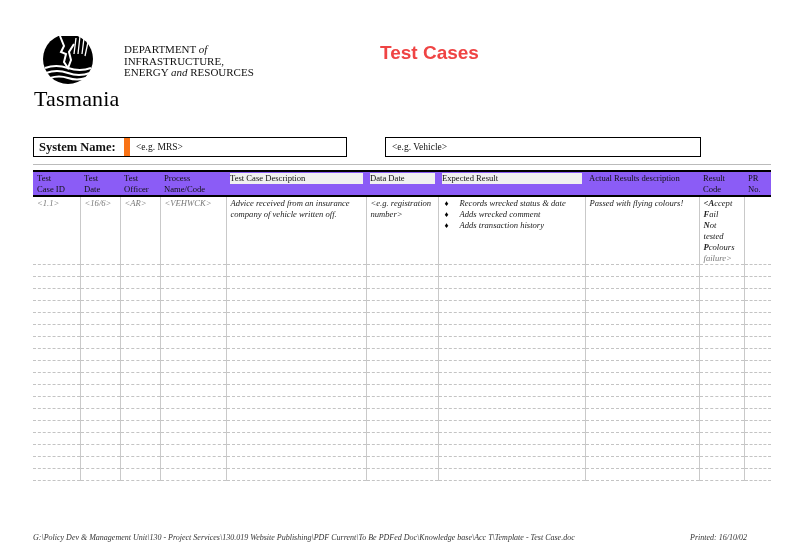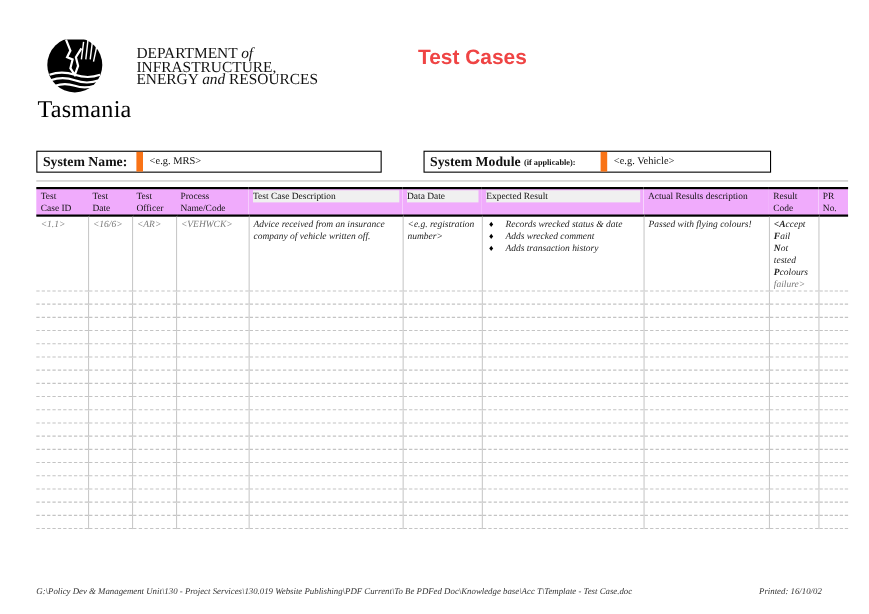--- a/index.html
+++ b/index.html
@@ -3,40 +3,40 @@
 <meta charset="utf-8">
 <style>
   html, body { margin:0; padding:0; background:#ffffff; }
   body { width:790px; height:558px; position:relative; overflow:hidden;
          font-family:"Liberation Serif", serif; color:#111; }
   .abs { position:absolute; }
 
   
   #logo { left:38px; top:32px; width:60px; height:55px; }
   #tasmania { left:34px; top:86px; font-size:22px; letter-spacing:0.2px; color:#000000; }
-  #dept { left:124px; top:44px; font-size:14px; line-height:11.5px; color:#111; }
+  #dept { left:124px; top:44px; font-size:11px; line-height:11.5px; color:#111; }
   #dept i { font-style:italic; }
   #title { left:380px; top:42px; font-family:"Liberation Sans", sans-serif; font-weight:bold; font-size:19px; color:#ef4444; }
 
   
   .sysbox { top:137px; height:20px; border:1.6px solid #000; box-sizing:border-box; display:flex; align-items:center; }
   .sysbox .lbl { font-weight:bold; font-size:12.5px; padding-left:5px; box-sizing:border-box; height:100%; display:flex; align-items:center; border-right:6px solid #f97316; }
   .sysbox .lbl small { font-size:7.5px; font-weight:bold; margin-left:3px; }
   .sysbox .val { font-size:9.5px; padding-left:6px; }
   #sysname { left:33px; width:314px; }
   #sysname .lbl { width:96px; }
   #sysmod { left:385px; width:316px; }
   #sysmod .lbl { width:166px; }
 
   .thinrule { left:33px; width:738px; top:164px; height:0; border-top:1px solid #bbb; }
 
   
   #tbl { left:33px; top:170px; width:738px; border-collapse:collapse; table-layout:fixed; }
   #tbl th, #tbl td { font-size:8.6px; line-height:11px; vertical-align:top; padding:1px 3px 0 4px; text-align:left; font-weight:normal; overflow:hidden; }
-  #tbl thead th { border-top:2px solid #000; border-bottom:2px solid #000; height:19px; background:#f0abfc; }
+  #tbl thead th { border-top:2px solid #000; border-bottom:2px solid #000; height:19px; background:#8b5cf6; }
   #tbl thead th .hl { background:#f0f0f0; }
   #tbl tbody td { border-left:1px solid #c9c9c9; border-bottom:1px dashed #c4c4c4; height:10px; }
   #tbl tbody td:first-child { border-left:none; }
   #tbl tbody tr.first td { height:66px; font-style:italic; }
   .gray { color:#777; }
   .dark { color:#222; }
   ul.bul { list-style:none; margin:0; padding:0; }
   ul.bul li { position:relative; padding-left:17px; }
   ul.bul li::before { content:"\2666"; position:absolute; left:2px; top:0; font-style:normal; font-size:8px; color:#000; }
   .rc b { font-weight:bold; }
@@ -70,24 +70,20 @@
 
 <div id="title" class="abs">Test Cases</div>
 
 <div id="sysname" class="abs sysbox">
   <div class="lbl">
       <span>System Name:</span>
     </div>
   <div class="val">&lt;e.g. MRS&gt;</div>
 </div>
 <div id="sysmod" class="abs sysbox">
-  <div class="lbl">
-      <span>System Module</span>
-      <small>(if applicable):</small>
-    </div>
   <div class="val">&lt;e.g. Vehicle&gt;</div>
 </div>
 <div class="abs thinrule"></div>
 
 <table id="tbl" class="abs">
   <colgroup>
     <col style="width:47px">
       <col style="width:40px">
       <col style="width:40px">
       <col style="width:66px">

